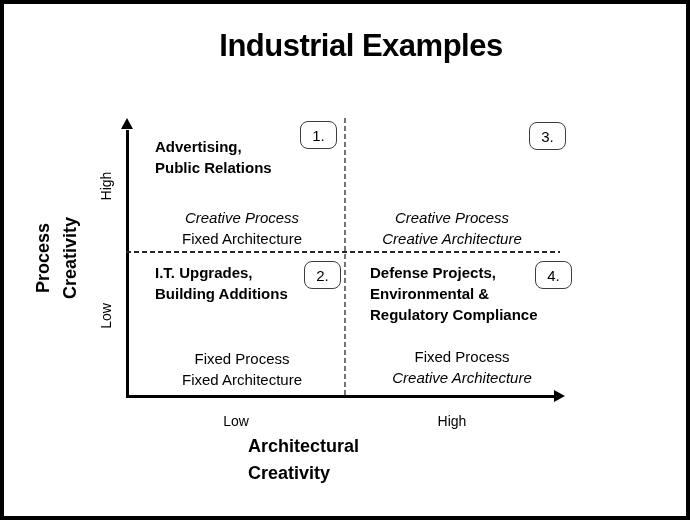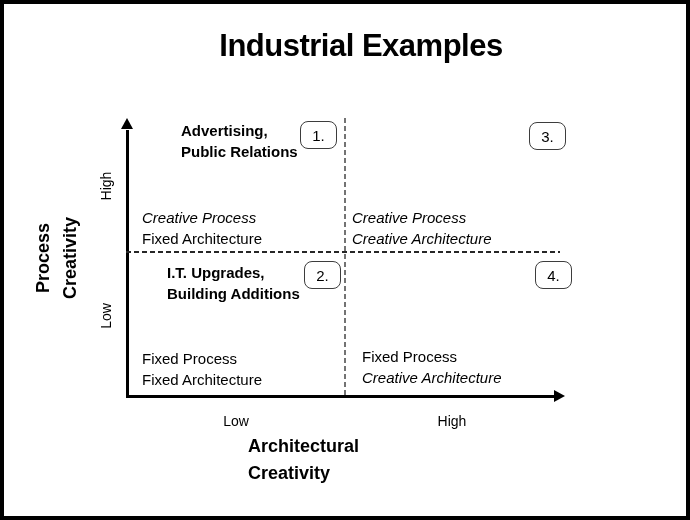--- a/index.html
+++ b/index.html
@@ -43,32 +43,32 @@
   .y-tick-high{left:72px; top:173px;}
   .y-tick-low{left:72px; top:303px;}
   
   .x-tick{width:60px; text-align:center; font-size:14px; top:409px;}
   .x-tick-low{left:202px;}
   .x-tick-high{left:418px;}
   .x-axis-label{left:244px; top:429px; width:200px; 
     font-size:18px; font-weight:bold; line-height:27px;}
   
   .q-title{font-size:15px; font-weight:bold; line-height:21px;}
-  .q-title-1{left:151px; top:116px;margin-left:26px;}
+  .q-title-1{left:151px; top:132px;}
   .q-title-3{left:366px; top:116px;}
-  .q-title-2{left:151px; top:258px;margin-left:12px;}
+  .q-title-2{left:151px; top:258px;}
   .q-title-4{left:366px; top:258px;}
   .badge{width:37px; height:28px; box-sizing:border-box;
     border:1.5px solid var(--badge-border); border-radius:8px; background:var(--background);
     display:flex; align-items:center; justify-content:center; font-size:15px;}
   .badge-1{left:296px; top:117px;}
   .badge-3{left:525px; top:118px;}
   .badge-2{left:300px; top:257px;}
   .badge-4{left:531px; top:257px;}
-  .q-desc{width:200px; font-size:15px; line-height:21px;}
+  .q-desc{width:200px; text-align:center; font-size:15px; line-height:21px;}
   .q-desc-1{left:138px; top:203px;}
   .q-desc-3{left:348px; top:203px;}
   .q-desc-2{left:138px; top:344px;}
   .q-desc-4{left:358px; top:342px;}
   .it{font-style:italic;}
 </style>
 </head>
 <body>
 
 <div class="slide">
@@ -114,20 +114,23 @@
   <div class="abs q-title q-title-2 pre">I.T. Upgrades,
 Building Additions</div>
   <div class="abs badge badge-2">
     <span>2.</span>
   </div>
   <div class="abs q-desc q-desc-2">
     <div>Fixed Process</div>
     <div>Fixed Architecture</div>
   </div>
 
+  <div class="abs q-title q-title-4 pre">Defense Projects,
+Environmental &amp;
+Regulatory Compliance</div>
   <div class="abs badge badge-4">
     <span>4.</span>
   </div>
   <div class="abs q-desc q-desc-4">
     <div>Fixed Process</div>
     <div class="it">Creative Architecture</div>
   </div>
 
 </div>
 

